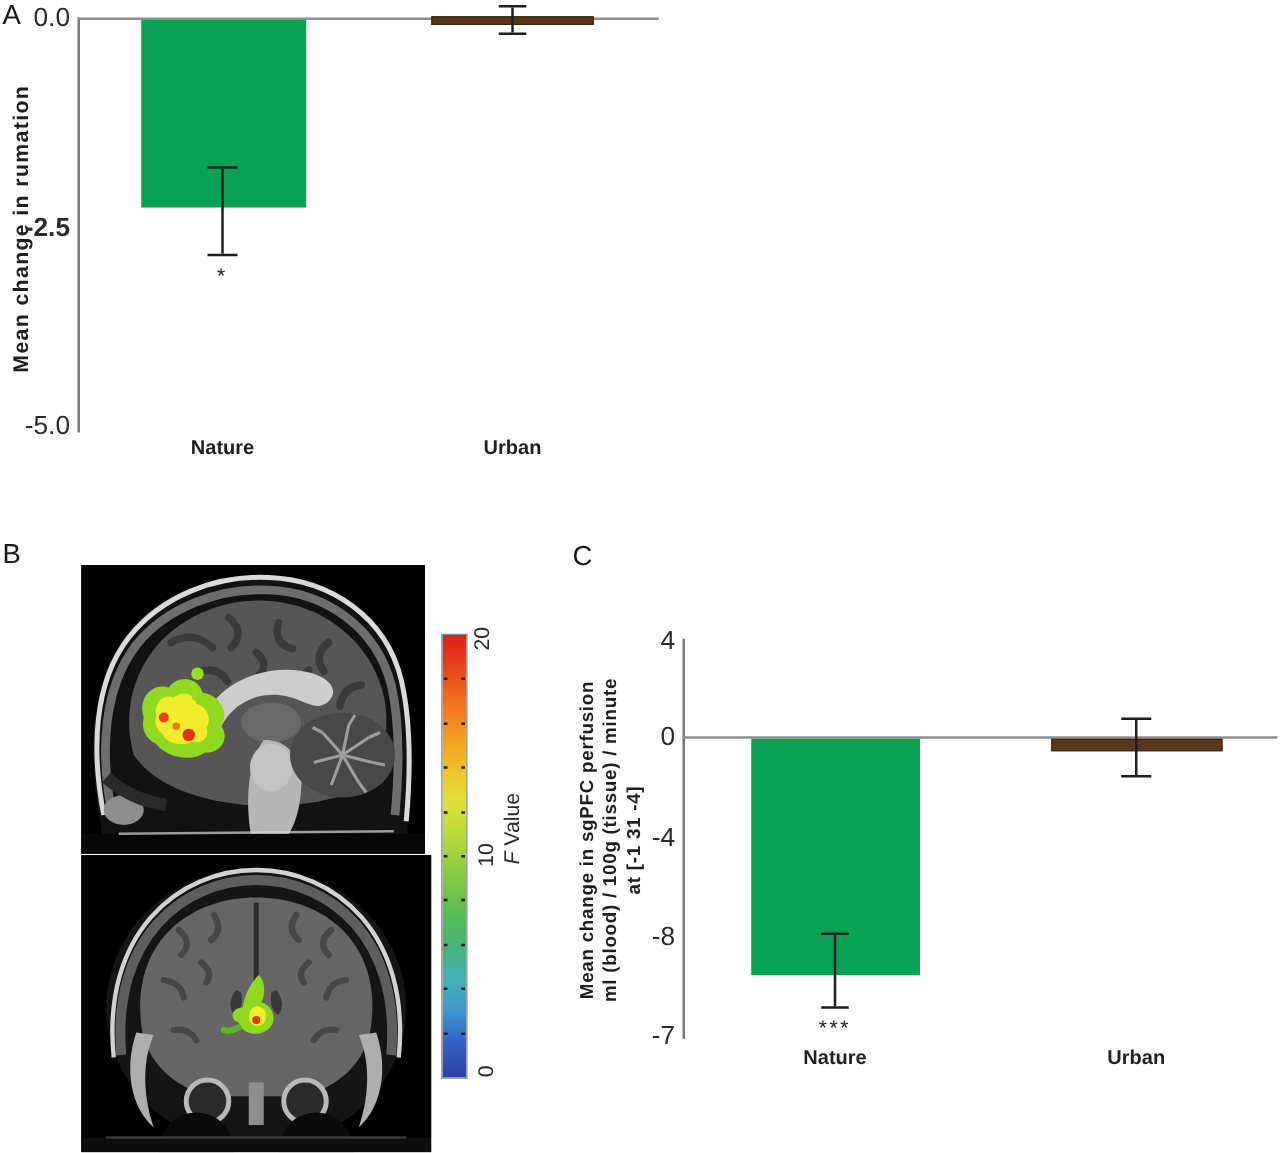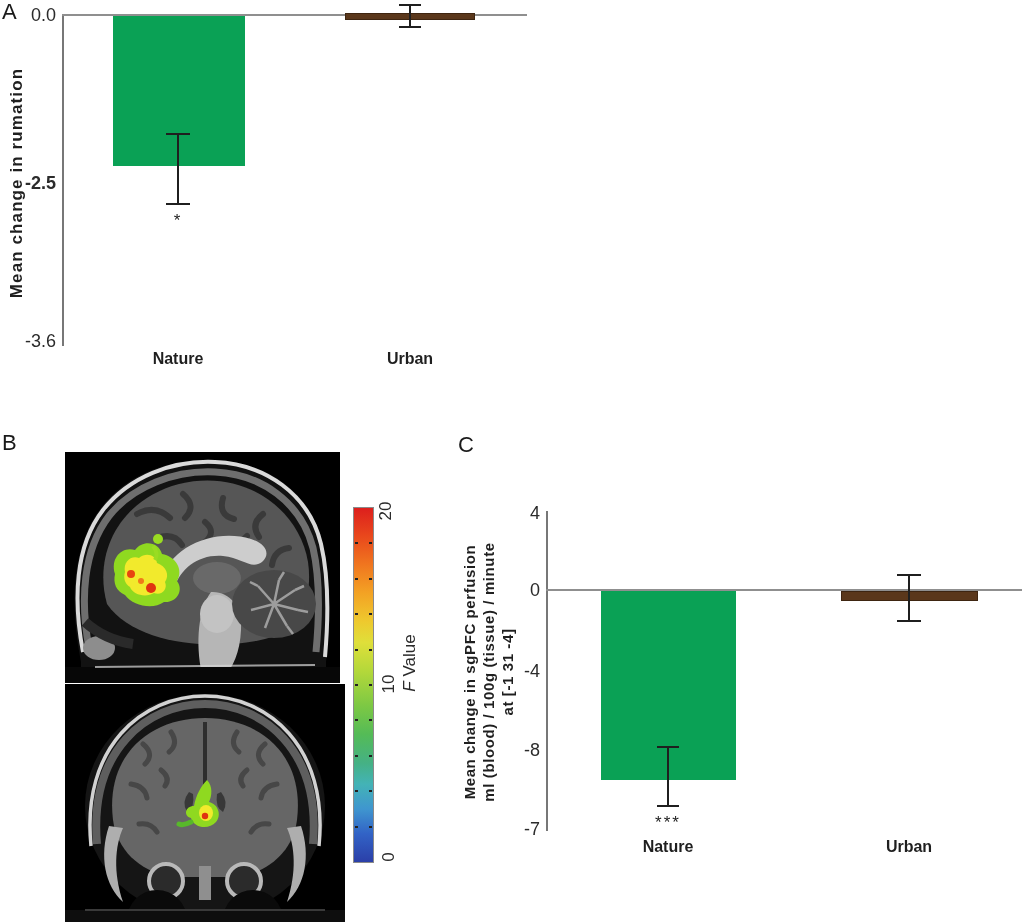--- a/index.html
+++ b/index.html
@@ -4,21 +4,21 @@
 <style>
   html,body{margin:0;padding:0;background:#ffffff;}
   #figure{
     position:relative;width:1024px;height:922px;background:#ffffff;overflow:hidden;
     font-family:"Liberation Sans",sans-serif;color:#222;
   }
   .panel-letter{position:absolute;font-size:22px;color:#1a1a1a;line-height:1;}
   .rot{position:absolute;transform:rotate(-90deg);text-align:center;}
   .ylab{font-weight:bold;color:#1f1f1f;letter-spacing:1.1px;font-size:17px;white-space:nowrap;}
   .ylab3{font-weight:bold;color:#1f1f1f;font-size:15px;line-height:19px;letter-spacing:0.6px;white-space:nowrap;}
-  .tick{position:absolute;width:52px;text-align:right;font-size:18px;color:#2b2b2b;line-height:20px;}
+  .tick{position:absolute;width:52px;text-align:right;font-size:21px;color:#2b2b2b;line-height:20px;}
   .axis-v{position:absolute;width:2px;background:#777;}
   .zero-line{position:absolute;height:2px;background:#8f8f8f;}
   .bar{position:absolute;}
   .bar.green{background:#0aa155;}
   .bar.brown{background:#5a371b;border:1px solid #3e2511;box-sizing:border-box;}
   .errorbar{position:absolute;border-top:2px solid #1f1f1f;border-bottom:2px solid #1f1f1f;box-sizing:border-box;}
   .errorbar::before{content:"";position:absolute;left:50%;top:0;bottom:0;width:2px;margin-left:-1px;background:#1f1f1f;}
   .sig{position:absolute;width:60px;text-align:center;font-size:17px;color:#1f1f1f;letter-spacing:2px;}
   .cat-label{position:absolute;width:120px;text-align:center;font-weight:bold;font-size:16px;color:#1f1f1f;}
   .mri{position:absolute;background:#000;overflow:hidden;}
@@ -35,21 +35,21 @@
 <body>
 
 <div id="figure">
 
   <div class="panel-letter" style="left:2px;top:1px;">A</div>
 
   <div class="rot ylab" style="left:-122px;top:172px;width:280px;height:22px;">Mean change in rumation</div>
 
   <div class="tick" style="left:4px;top:5px;">0.0</div>
   <div class="tick" style="left:4px;top:173px;font-weight:bold;">-2.5</div>
-  <div class="tick" style="left:4px;top:331px;">-3.6</div>
+  <div class="tick" style="left:4px;top:331px;">-5.0</div>
 
   <div class="axis-v" style="left:62px;top:14px;height:332px;"></div>
   <div class="zero-line" style="left:62px;top:14px;width:465px;"></div>
 
   <div>
     <div class="bar green" style="left: 113px; width: 132px; top: 16px; height: 149.96px; background: rgb(10, 161, 85);"></div>
     <div class="bar brown" style="left: 345px; width: 130px; top: 12.5px; height: 7px; background: rgb(90, 55, 27);"></div>
     <div class="errorbar" style="left: 166px; width: 24px; top: 133.36px; height: 71.72px;"></div>
     <div class="errorbar" style="left: 399px; width: 22px; top: 4.264px; height: 23.472px;"></div>
     <div class="sig" style="left: 148px; top: 211.08px;">*</div>

